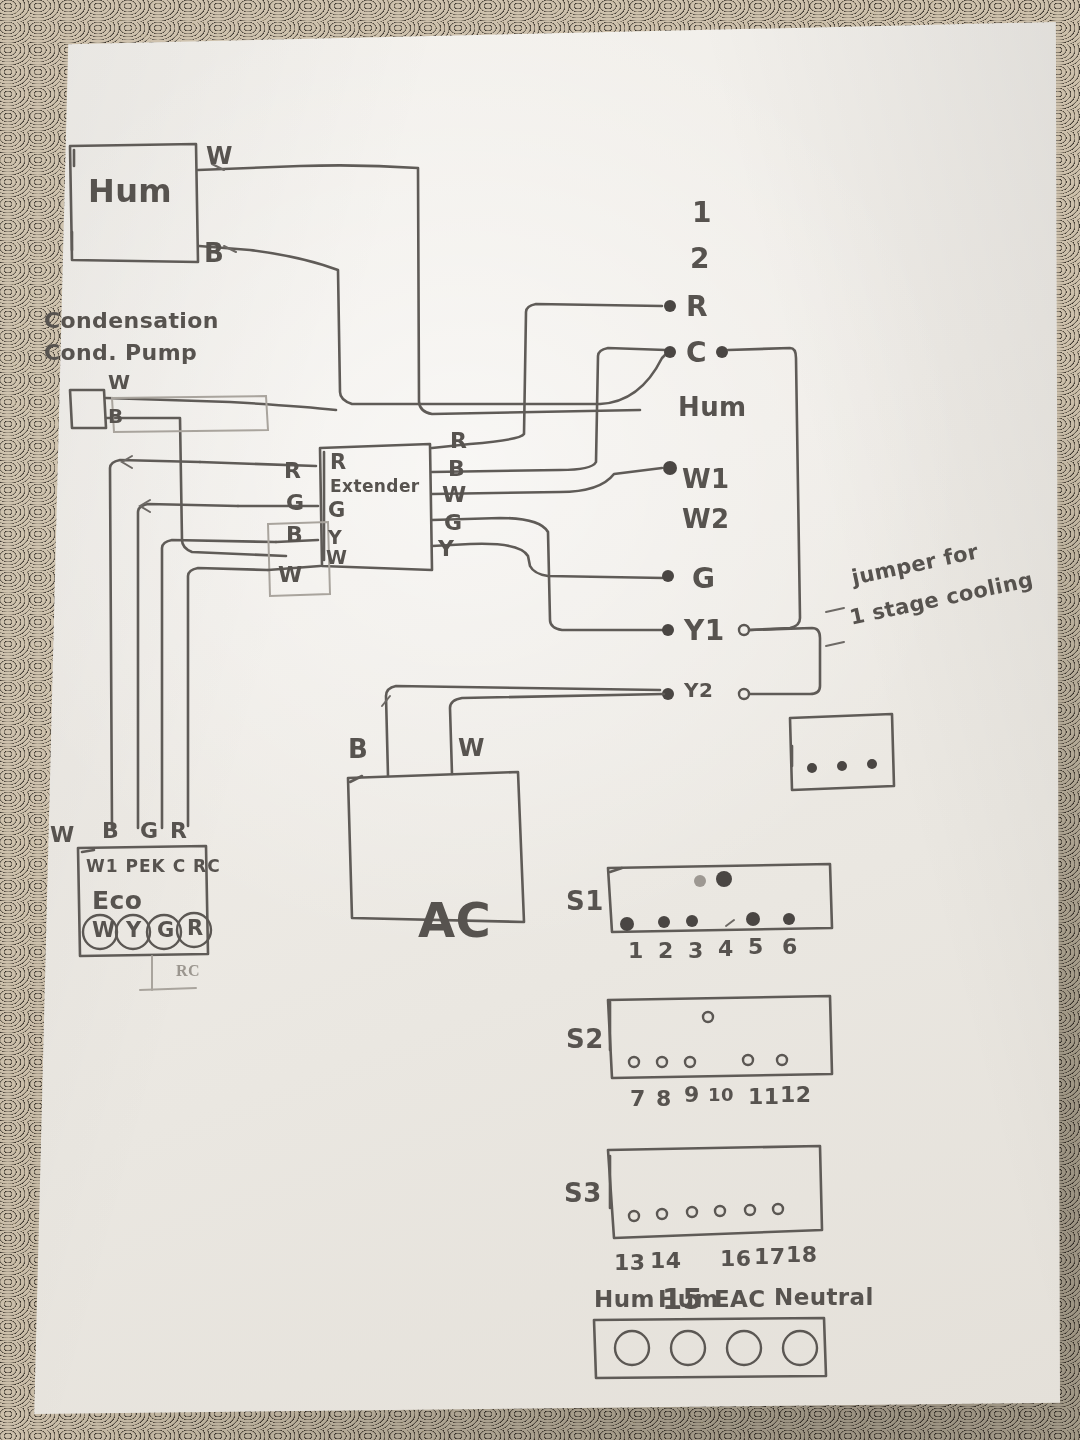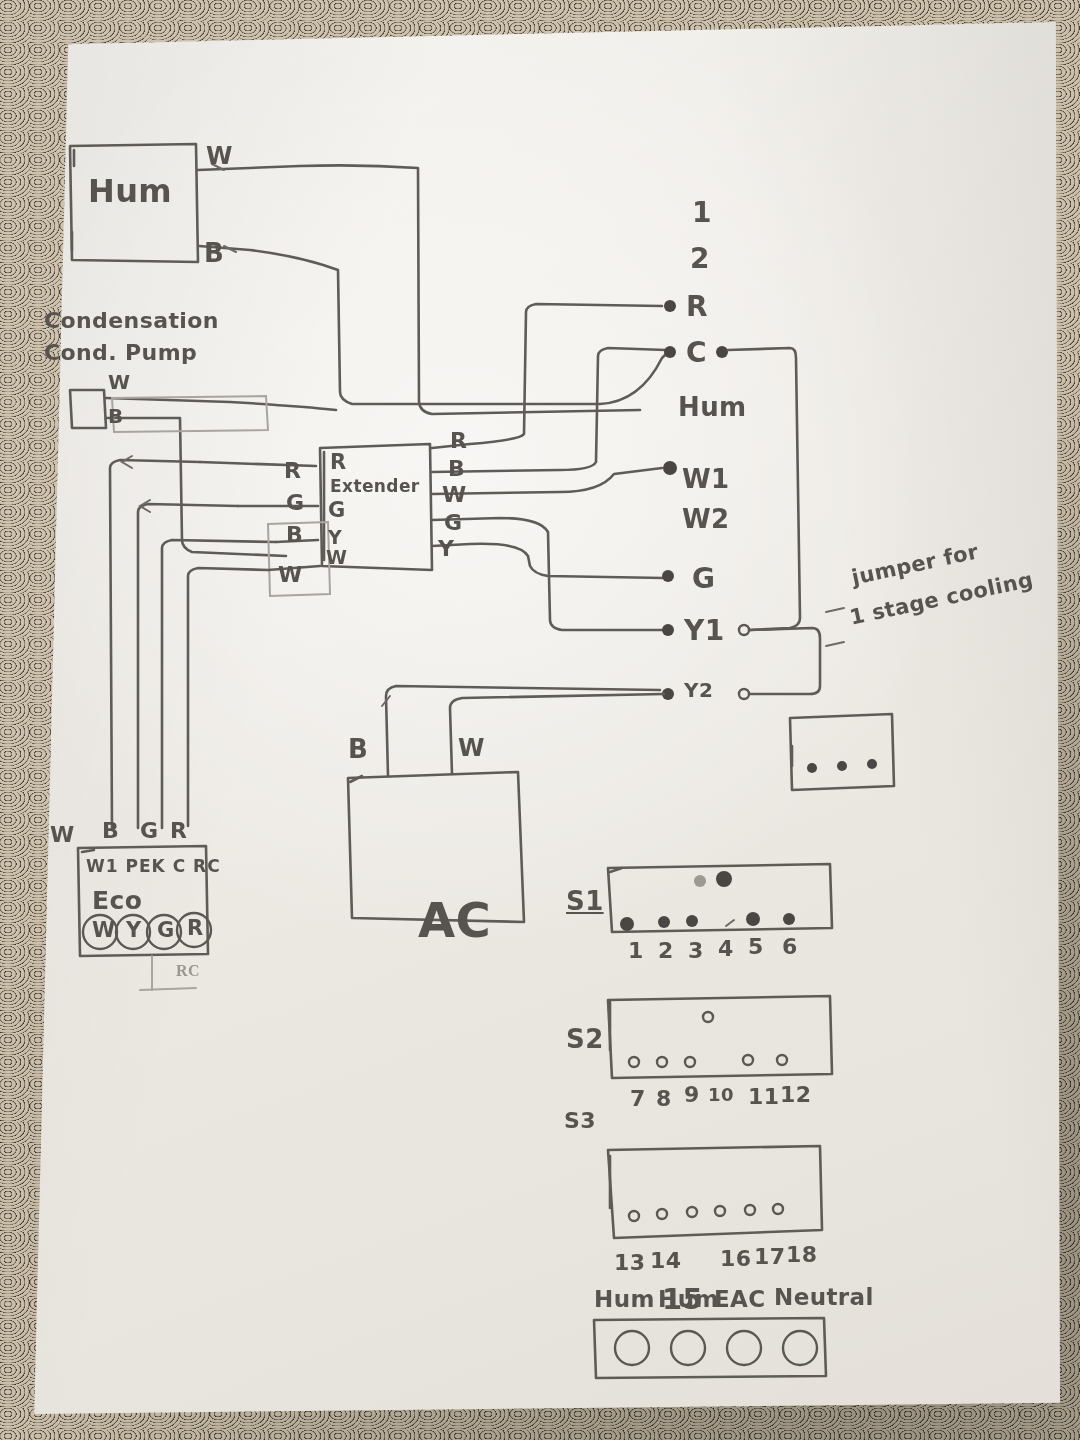--- a/index.html
+++ b/index.html
@@ -296,37 +296,37 @@
   <div class="lbl hand" style="left:170px;top:818px;font-size:22px;">R</div>
 
   <div class="lbl hand" style="left:86px;top:856px;font-size:17px;letter-spacing:1px;">W1 PEK C RC</div>
   <div class="lbl hand" style="left:92px;top:886px;font-size:25px;">Eco</div>
   <div class="lbl hand" style="left:92px;top:918px;font-size:21px;">W</div>
   <div class="lbl hand" style="left:126px;top:918px;font-size:21px;">Y</div>
   <div class="lbl hand" style="left:157px;top:918px;font-size:21px;">G</div>
   <div class="lbl hand" style="left:187px;top:916px;font-size:21px;">R</div>
   <div class="lbl hand faintlbl" style="left:176px;top:962px;font-size:16px;font-family:Liberation Serif, serif;">RC</div>
 
-  <div class="lbl hand" style="left:566px;top:886px;font-size:26px;text-decoration:underline;">S1</div>
+  <div class="lbl hand" style="left:566px;top:886px;font-size:26px;">S1</div>
   <div class="lbl hand" style="left:628px;top:938px;font-size:22px;">1</div>
   <div class="lbl hand" style="left:658px;top:938px;font-size:22px;">2</div>
   <div class="lbl hand" style="left:688px;top:938px;font-size:22px;">3</div>
   <div class="lbl hand" style="left:718px;top:936px;font-size:22px;">4</div>
   <div class="lbl hand" style="left:748px;top:934px;font-size:22px;">5</div>
   <div class="lbl hand" style="left:782px;top:934px;font-size:22px;">6</div>
 
   <div class="lbl hand" style="left:566px;top:1024px;font-size:26px;">S2</div>
   <div class="lbl hand" style="left:630px;top:1086px;font-size:22px;">7</div>
   <div class="lbl hand" style="left:656px;top:1086px;font-size:22px;">8</div>
   <div class="lbl hand" style="left:684px;top:1082px;font-size:22px;">9</div>
   <div class="lbl hand" style="left:708px;top:1084px;font-size:18px;">10</div>
   <div class="lbl hand" style="left:748px;top:1084px;font-size:22px;">11</div>
   <div class="lbl hand" style="left:780px;top:1082px;font-size:22px;">12</div>
 
-  <div class="lbl hand" style="left:564px;top:1108px;font-size:22px;">S3</div>
+  <div class="lbl hand" style="left:564px;top:1178px;font-size:26px;">S3</div>
   <div class="lbl hand" style="left:614px;top:1250px;font-size:22px;">13</div>
   <div class="lbl hand" style="left:650px;top:1248px;font-size:22px;">14</div>
   <div class="lbl hand" style="left:662px;top:1246px;font-size:29px;margin-top:36px;">15</div>
   <div class="lbl hand" style="left:720px;top:1246px;font-size:22px;">16</div>
   <div class="lbl hand" style="left:754px;top:1244px;font-size:22px;">17</div>
   <div class="lbl hand" style="left:786px;top:1242px;font-size:22px;">18</div>
 
   <div class="lbl hand" style="left:594px;top:1286px;font-size:23px;">Hum</div>
   <div class="lbl hand" style="left:658px;top:1286px;font-size:23px;">Hum</div>
   <div class="lbl hand" style="left:714px;top:1286px;font-size:23px;text-align:center;">EAC</div>

